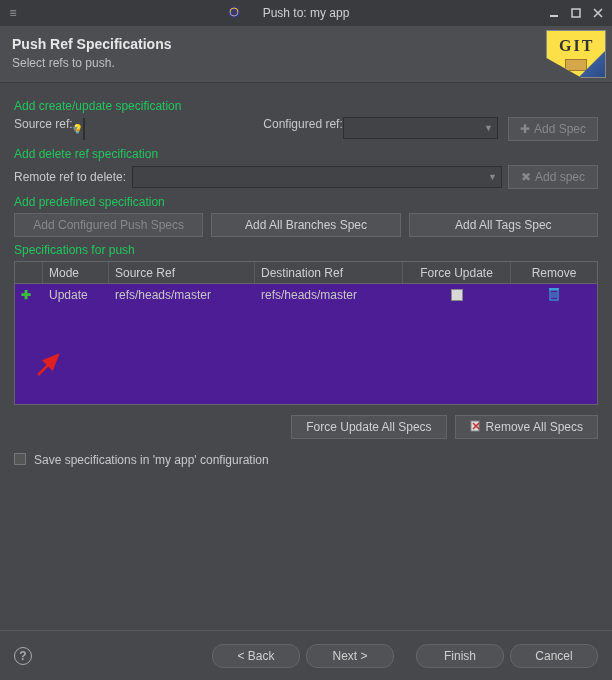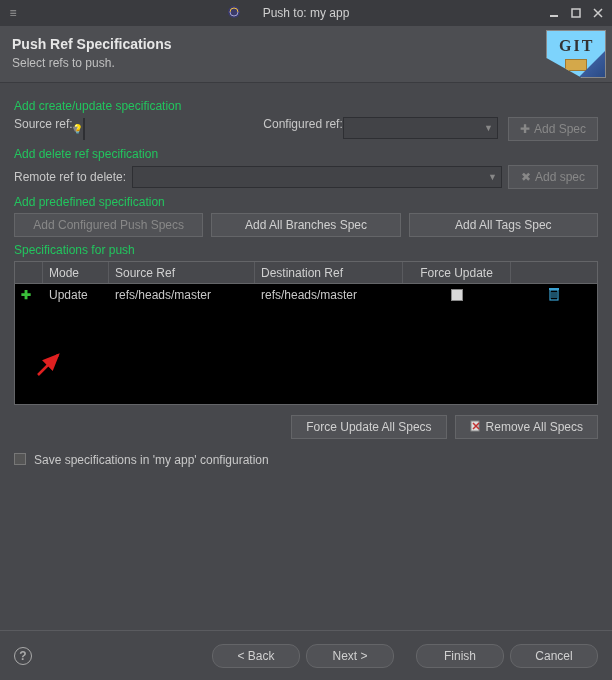--- a/index.html
+++ b/index.html
@@ -67,21 +67,21 @@
   }
   .header .subtitle {
     color: #c0c0c0;
   }
   .header .git-banner {
     position: absolute;
     right: 6px;
     top: 4px;
     width: 60px;
     height: 48px;
-    background: #7dd3fc;
+    background: #fde047;
     border: 1px solid #888;
     clip-path: polygon(0 0, 100% 0, 100% 100%, 60% 100%, 0 58%);
     text-align: right;
   }
   .header .git-banner .git-text {
     font-family: Georgia, serif;
     font-size: 16px;
     font-weight: bold;
     color: #333;
     position: absolute;
@@ -165,21 +165,21 @@
   .btn-row {
     display: flex;
     gap: 8px;
     margin-top: 4px;
   }
   .btn-row .btn { flex: 1; }
 
   .table-wrap {
     margin-top: 4px;
     height: 144px;
-    background: #000000;
+    background: #4c1d95;
     border: 1px solid #646568;
     position: relative;
   }
   .thead {
     display: flex;
     background: #47484c;
     border-bottom: 1px solid #646568;
     height: 22px;
     align-items: center;
   }
@@ -358,20 +358,21 @@
   </div>
 
   <div class="section-label">Specifications for push</div>
   <div class="table-wrap">
     <div class="thead">
       <div class="col-icon"></div>
       <div class="col-mode">Mode</div>
       <div class="col-src">Source Ref</div>
       <div class="col-dst">Destination Ref</div>
       <div class="col-force">Force Update</div>
+      <div class="col-remove">Remove</div>
     </div>
     <div class="trow">
       <div class="col-icon">
           <span class="plus-icon">✚</span>
         </div>
       <div class="col-mode">Update</div>
       <div class="col-src">refs/heads/master</div>
       <div class="col-dst">refs/heads/master</div>
       <div class="col-force" style="justify-content:center">
           <div class="checkbox"></div>

